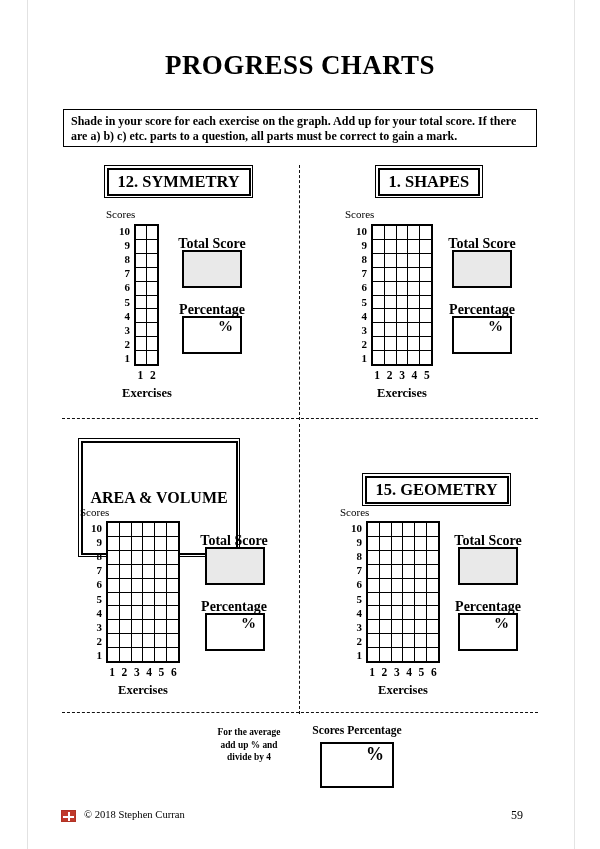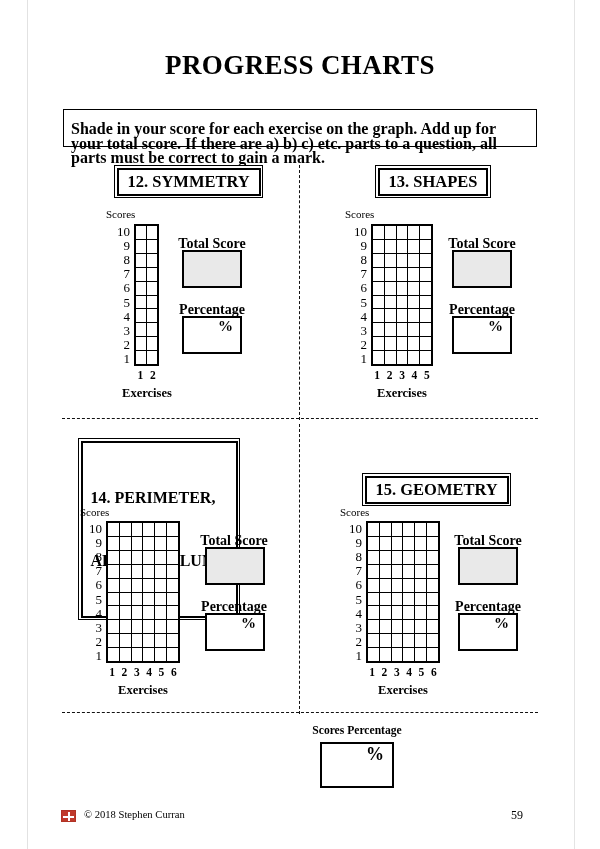--- a/index.html
+++ b/index.html
@@ -52,22 +52,22 @@
   }
 
   
   .instruction-box {
     position: absolute;
     left: 63px; top: 109px;
     width: 474px;
     height: 38px;
     border: 1.6px solid #000;
     box-sizing: border-box;
-    padding: 12px 7px 0 7px;
-    font-size: 16px;
+    padding: 4px 7px 0 7px;
+    font-size: 12px;
     font-weight: bold;
     line-height: 14.5px;
   }
 
   
   .divider-h {
     position: absolute;
     left: 62px;
     width: 476px;
     height: 0;
@@ -147,22 +147,22 @@
   .grid-cell:last-child { border-right: none; }
 
   .y-labels {
     position: absolute;
     display: flex;
     flex-direction: column;
     text-align: right;
   }
   .y-label {
     flex: 1 1 0;
-    font-size: 13px;
-    font-weight: normal;
+    font-size: 11px;
+    font-weight: bold;
     line-height: 1;
     display: flex;
     align-items: center;
     justify-content: flex-end;
   }
 
   .x-labels {
     position: absolute;
     display: flex;
   }
@@ -278,21 +278,21 @@
   <div class="instruction-box">
     <span>Shade in your score for each exercise on the graph.  Add up for your total score. If there are a) b) c) etc. parts to a question, all parts must be correct to gain a mark.</span>
   </div>
 
   <div class="divider-h" id="divider-h-1"></div>
   <div class="divider-h" id="divider-h-2"></div>
   <div class="divider-v" id="divider-v-1"></div>
   <div class="divider-v" id="divider-v-2"></div>
 
   <div class="panel">
-    <div class="panel-title" style="left:114px; top:165px;">
+    <div class="panel-title" style="left:104px; top:165px;">
       <div class="panel-title-inner">12. SYMMETRY</div>
     </div>
 
     <div class="scores-label" style="left:106px; top:208px;">Scores</div>
 
     <div class="y-labels" style="left:108px; top:224px; width:22px; height:142px;">
       <div class="y-label">10</div>
       <div class="y-label">9</div>
       <div class="y-label">8</div>
       <div class="y-label">7</div>
@@ -362,21 +362,21 @@
     </div>
 
     <div class="box-label" style="left:176px; top:302px; width:72px;">Percentage</div>
     <div class="value-box" style="left:182px; top:316px; width:60px; height:38px;">
       <span class="pct">%</span>
     </div>
   </div>
 
   <div class="panel">
     <div class="panel-title" style="left:375px; top:165px;">
-      <div class="panel-title-inner">13. SHAPES</div>
+      <div class="panel-title-inner">1. SHAPES</div>
     </div>
 
     <div class="scores-label" style="left:345px; top:208px;">Scores</div>
 
     <div class="y-labels" style="left:345px; top:224px; width:22px; height:142px;">
       <div class="y-label">10</div>
       <div class="y-label">9</div>
       <div class="y-label">8</div>
       <div class="y-label">7</div>
       <div class="y-label">6</div>
@@ -479,21 +479,20 @@
 
     <div class="box-label" style="left:446px; top:302px; width:72px;">Percentage</div>
     <div class="value-box" style="left:452px; top:316px; width:60px; height:38px;">
       <span class="pct">%</span>
     </div>
   </div>
 
   <div class="panel">
     <div class="panel-title" style="left:78px; top:438px;">
       <div class="panel-title-inner two-line">
-        <div>14. PERIMETER,</div>
         <div class="title-line-2">AREA &amp; VOLUME</div>
       </div>
     </div>
 
     <div class="scores-label" style="left:80px; top:506px;">Scores</div>
 
     <div class="y-labels" style="left:80px; top:521px; width:22px; height:142px;">
       <div class="y-label">10</div>
       <div class="y-label">9</div>
       <div class="y-label">8</div>
@@ -733,20 +732,25 @@
     <div class="value-box shaded" style="left:458px; top:547px; width:60px; height:38px;">
       <span class="pct"></span>
     </div>
 
     <div class="box-label" style="left:452px; top:599px; width:72px;">Percentage</div>
     <div class="value-box" style="left:458px; top:613px; width:60px; height:38px;">
       <span class="pct">%</span>
     </div>
   </div>
 
+  <div class="avg-note">
+    <div>For the average</div>
+    <div>add up % and</div>
+    <div>divide by 4</div>
+  </div>
 
   <div class="overall-label">Scores Percentage</div>
   <div class="overall-box">
     <span class="pct">%</span>
   </div>
 
   <div class="footer-logo">
     <span class="bar bar-h"></span>
     <span class="bar bar-v"></span>
   </div>

